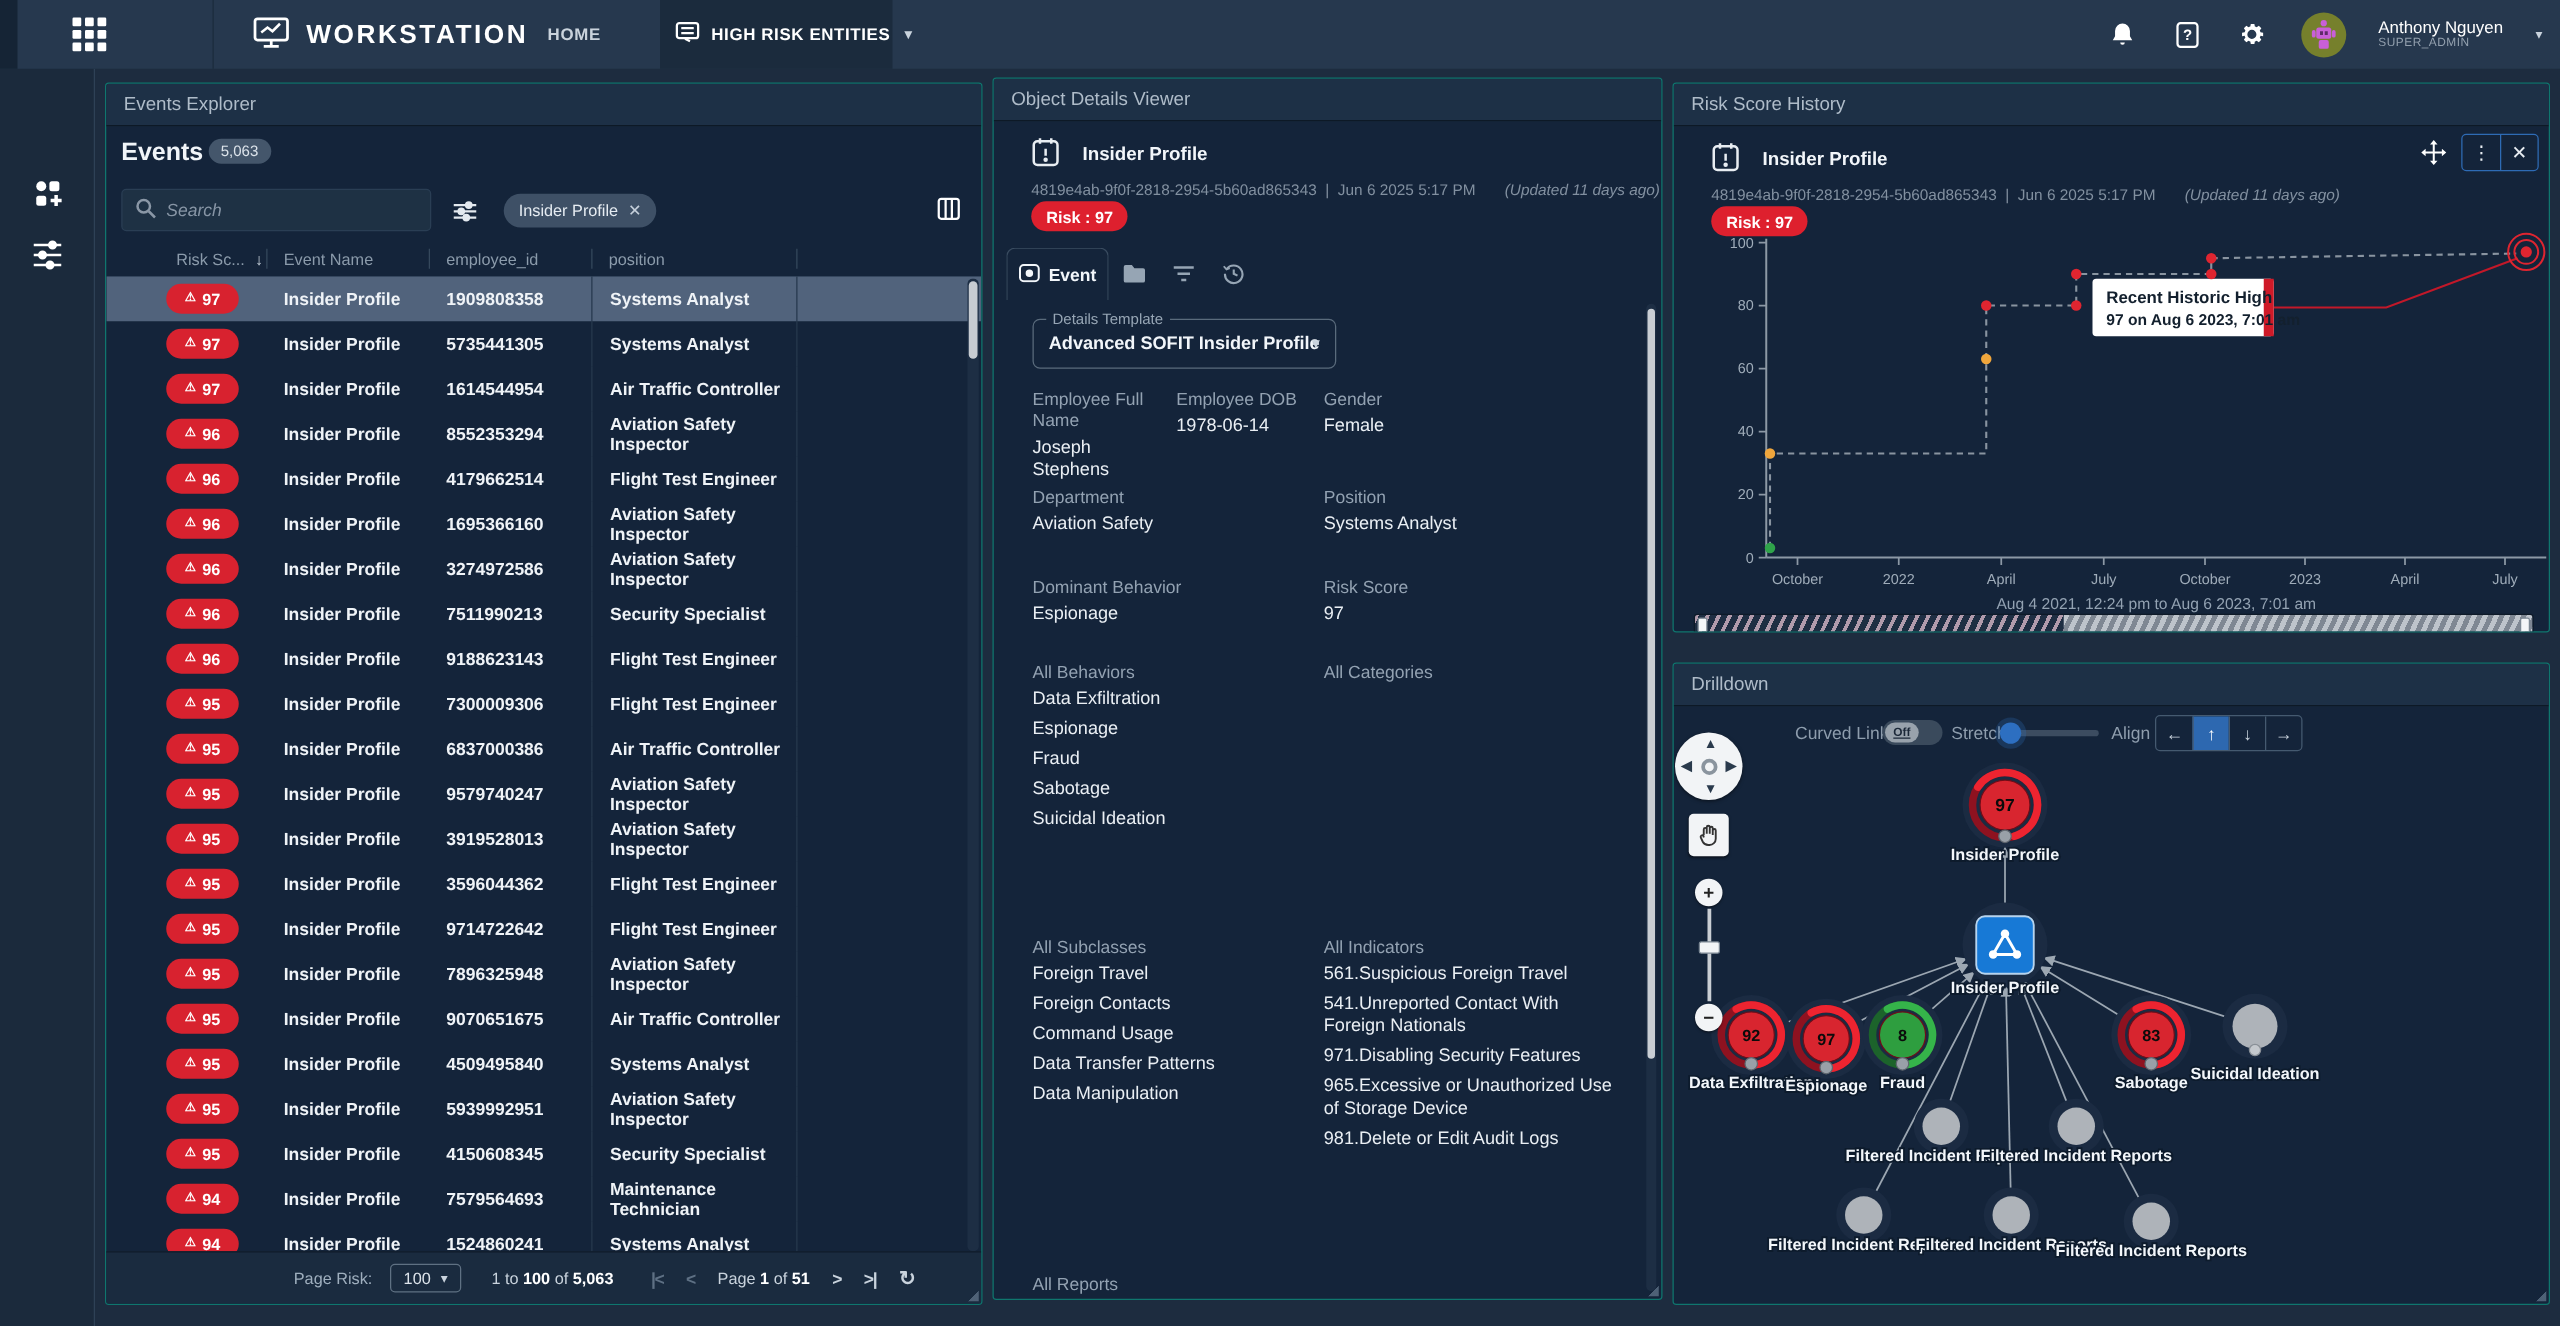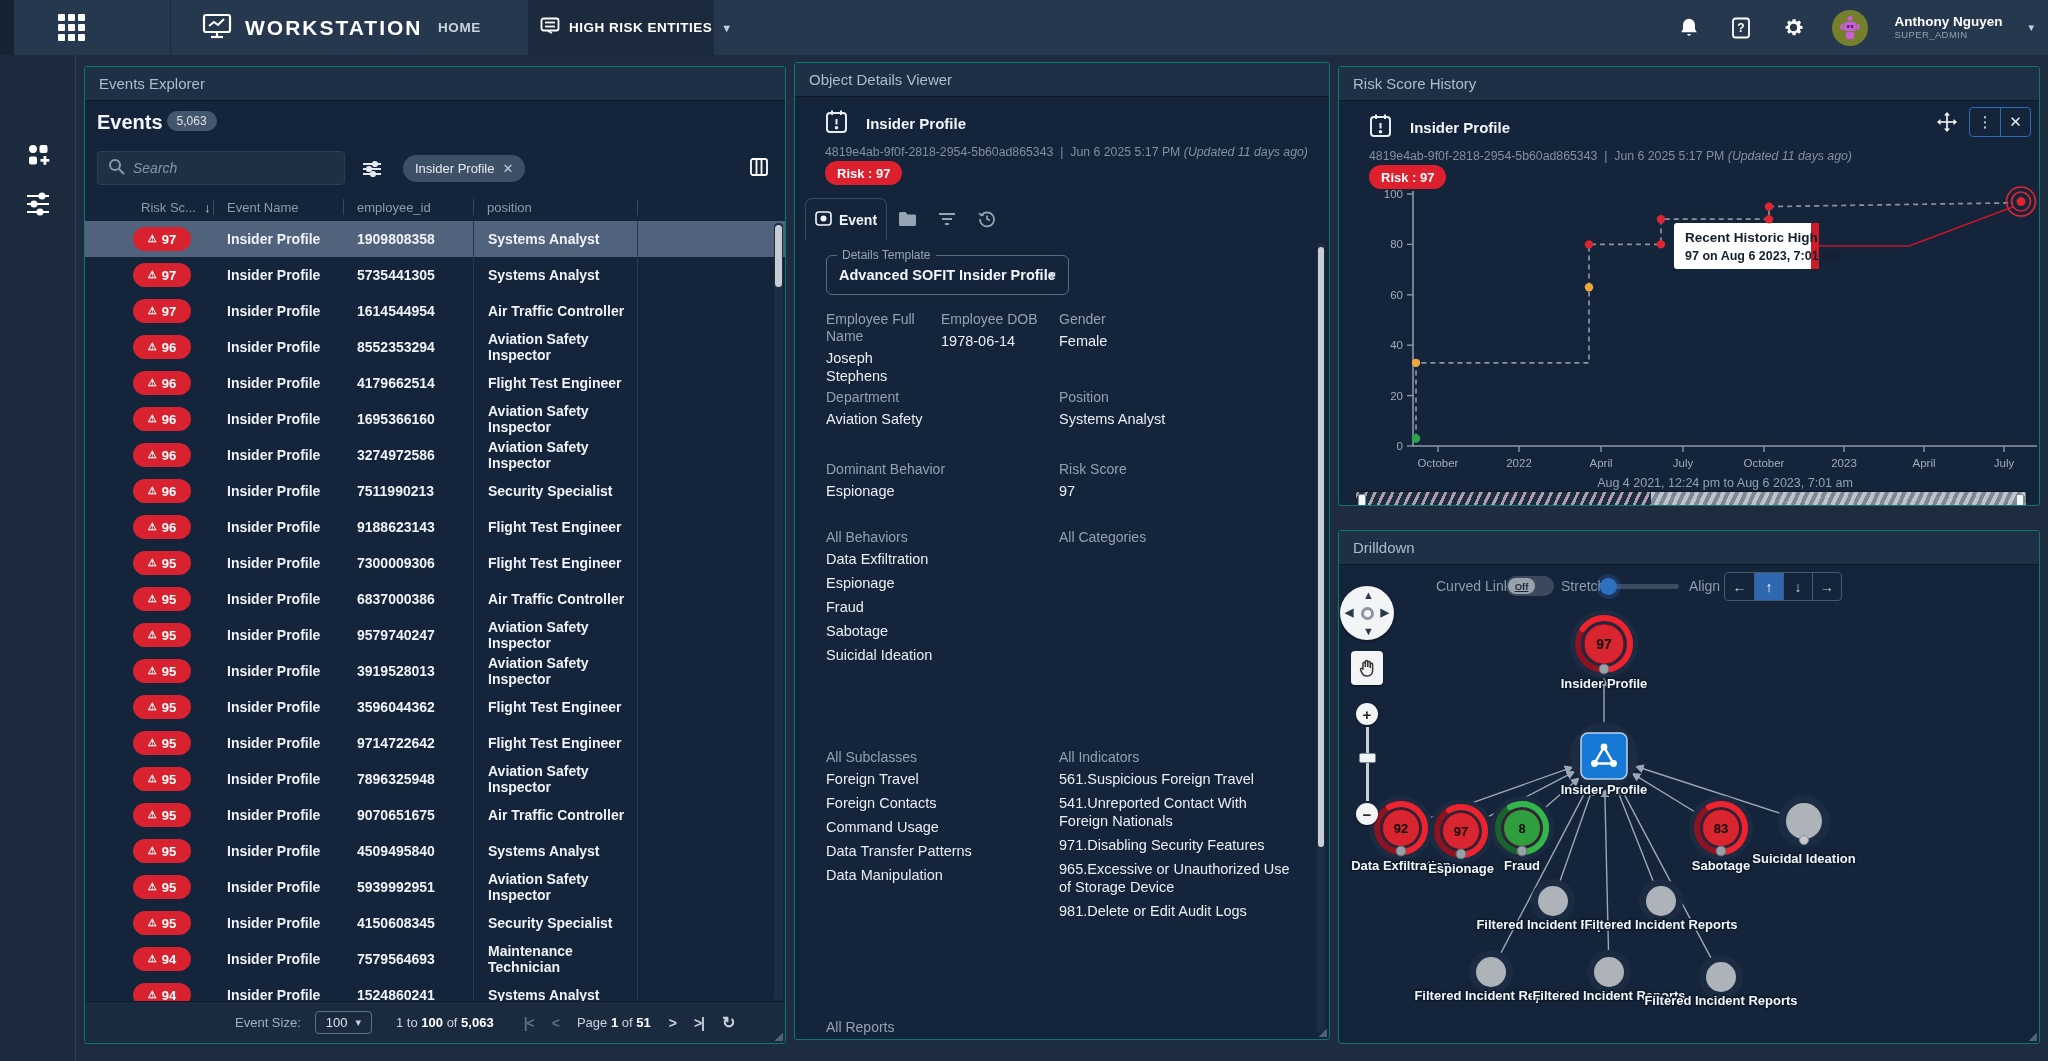--- a/index.html
+++ b/index.html
@@ -23,21 +23,21 @@
   .nav-home { position:absolute; left:438px; top:0; height:55px; display:flex; align-items:center;
               font-size:13.5px; font-weight:600; letter-spacing:0.6px; color:#C9D3DD; cursor:pointer; }
   .nav-tab { position:absolute; left:528px; top:0; width:186px; height:55px; background:#1B2B3D;
              display:flex; align-items:center; gap:9px; padding:0 12px; cursor:pointer; }
   .nav-tab .tab-text { font-size:13.5px; font-weight:bold; letter-spacing:0.5px; color:#FFFFFF; white-space:nowrap; }
   .caret { color:#C9D3DD; font-size:11px; }
   .tb-right { position:absolute; right:14px; top:0; height:55px; display:flex; align-items:center; gap:26px; }
   .tb-icon { width:26px; height:26px; display:flex; align-items:center; justify-content:center; cursor:pointer; color:#FFFFFF; }
   .avatar { width:36px; height:36px; border-radius:50%; background:#76802C; display:flex; align-items:center; justify-content:center; cursor:pointer; overflow:hidden; }
   .user-block { display:flex; flex-direction:column; line-height:1.15; cursor:pointer; }
-  .user-name { font-size:13.5px; font-weight:bold; color:#FFFFFF; }
+  .user-name { font-size:13.5px; font-weight:normal; color:#FFFFFF; }
   .user-role { font-size:9.5px; color:#93A0AE; letter-spacing:0.4px; }
 
   
   .rail { position:absolute; left:0; top:55px; width:76px; height:1006px; background:#1B2A3C; border-right:1px solid #2E4156; z-index:30; }
   .rail-icon { position:absolute; left:24px; width:28px; height:28px; color:#FFFFFF; cursor:pointer; }
 
   
   .panel { position:absolute; background:#14243A; border:1px solid #0f766e; border-radius:3px; overflow:hidden; }
   .panel-header { height:34px; background:#1D3046; border-bottom:1px solid #0D1926; display:flex; align-items:center;
                   padding:0 14px; font-size:15px; color:#AFBCC9; }
@@ -89,21 +89,21 @@
   .pg-nav { display:flex; align-items:center; gap:18px; margin-left:16px; }
   .pg-btn { cursor:pointer; color:#C9D3DD; font-weight:bold; font-size:14px; letter-spacing:-1px; }
   .pg-btn.disabled { color:#5E7084; cursor:default; }
   .pg-page { color:#C9D3DD; }
 
   
   #details-panel { left:794px; top:62px; width:536px; height:978px; }
   .obj-head { position:absolute; left:30px; top:46px; display:flex; align-items:center; gap:18px; }
   .obj-title { font-size:15px; font-weight:bold; color:#F2F6FA; }
   .obj-meta { position:absolute; left:30px; font-size:12.3px; color:#8290A0; white-space:nowrap; }
-  .obj-meta .upd { font-style:italic; }
+  .obj-meta .upd { font-style:italic;margin-left:20px; }
   .risk-badge { position:absolute; left:30px; height:24px; background:#DE202E; color:#FFFFFF; font-size:13px;
                 font-weight:bold; border-radius:12px; display:inline-flex; align-items:center; padding:0 12px; }
   .od-tabs { position:absolute; left:0; top:134px; width:536px; height:43px; display:flex; align-items:flex-end; }
   .od-tab-active { margin-left:10px; width:82px; height:42px; border:1px solid #3A4C60; border-bottom:none;
                    border-radius:7px 7px 0 0; display:flex; align-items:center; justify-content:center; gap:7px;
                    color:#F2F6FA; font-size:14px; font-weight:bold; cursor:pointer; background:#14243A; }
   .od-tab-icon { width:40px; height:42px; display:flex; align-items:center; justify-content:center; color:#96A5B4; cursor:pointer; }
   .fieldset { position:absolute; left:31px; top:192px; width:243px; height:40px; border:1px solid #5A6B7C; border-radius:6px; cursor:pointer; }
   .fieldset .legend { position:absolute; left:10px; top:-8px; background:#14243A; padding:0 5px; font-size:12px; color:#97A6B5; }
   .fieldset .fs-value { position:absolute; left:12px; top:11px; font-size:14.5px; font-weight:bold; color:#F2F6FA; white-space:nowrap; }
@@ -580,21 +580,21 @@
         <div class="cell c4">Systems Analyst</div>
         <div class="cell c5"></div>
       </div>
     </div>
 
   <div class="ev-scrollbar">
     <div class="ev-thumb"></div>
   </div>
 
   <div class="ev-pagination">
-    <span>Event Size:</span>
+    <span>Page Risk:</span>
     <span class="pg-select">
       <span>100</span>
       <span class="caret">▾</span>
     </span>
     <span class="pg-range">
       <span>1 to</span>
       <b>100</b>
       <span>of</span>
       <b>5,063</b>
     </span>

